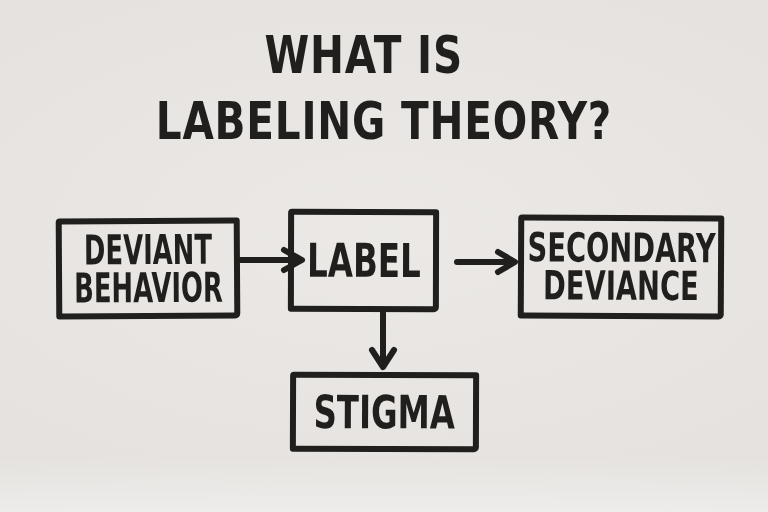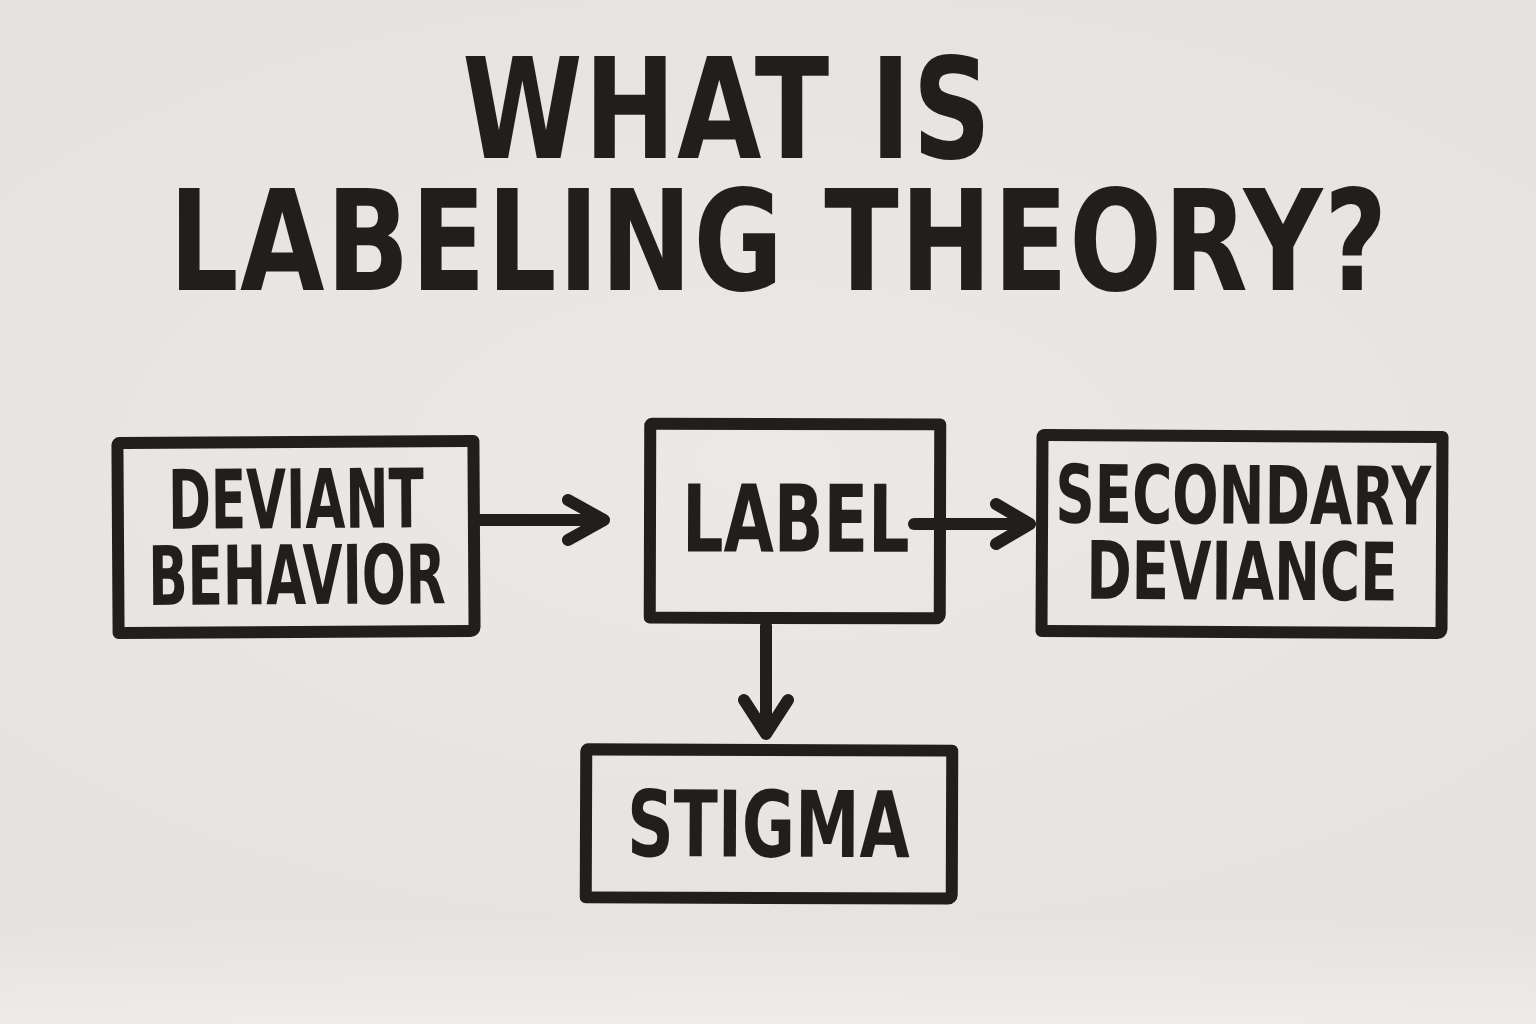--- a/index.html
+++ b/index.html
@@ -22,41 +22,41 @@
   .stage::after{ 
     content:"";position:absolute;left:0;right:0;bottom:0;height:55px;
     background:linear-gradient(to bottom, rgba(255,255,255,0), rgba(255,255,255,0.38));
     pointer-events:none;
   }
 
   
   .title{
     position:absolute;top:22px;left:0;width:768px;
     text-align:center;color:var(--ink);
-    font-weight:bold;line-height:66px;font-size:70px;letter-spacing:1px;
+    font-weight:bold;line-height:66px;font-size:52px;letter-spacing:1px;
   }
   .title .t-line{display:block;transform:scale(0.78,1.0);transform-origin:50% 50%;white-space:nowrap;}
   .title .t-line-1{transform:scale(0.78,1.0) translateX(-26px);}
 
   
   .node{
     position:absolute;
     border:6px solid var(--ink);
     border-radius:4px 3px 5px 3px;
     display:flex;flex-direction:column;align-items:center;justify-content:center;
     color:var(--ink);font-weight:bold;text-align:center;
     background:transparent;
     box-sizing:border-box;
   }
   .node .n-line{display:block;white-space:nowrap;transform-origin:50% 50%;}
 
   .node-deviant{left:56px;top:218px;width:184px;height:101px;transform:rotate(-0.35deg);}
   .node-deviant .n-line{font-size:38px;line-height:38px;transform:scale(0.68,1.08);}
 
-  .node-label{left:322px;top:209px;width:151px;height:103px;transform:rotate(0.15deg);}
+  .node-label{left:288px;top:209px;width:151px;height:103px;transform:rotate(0.15deg);}
   .node-label .n-line{font-size:44px;line-height:44px;transform:scale(0.74,1.06);}
 
   .node-secondary{left:518px;top:215px;width:206px;height:104px;transform:rotate(0.3deg);}
   .node-secondary .n-line{font-size:38px;line-height:38px;transform:scale(0.72,1.06);}
 
   .node-stigma{left:290px;top:372px;width:189px;height:80px;transform:rotate(0.2deg);}
   .node-stigma .n-line{font-size:45px;line-height:45px;transform:scale(0.72,1.02);}
 
   
   .arrow{position:absolute;}

